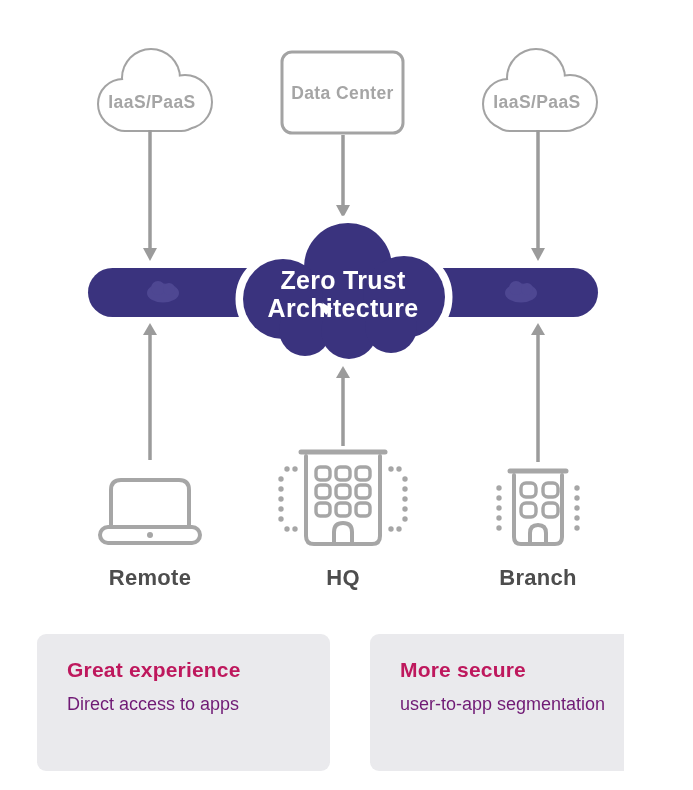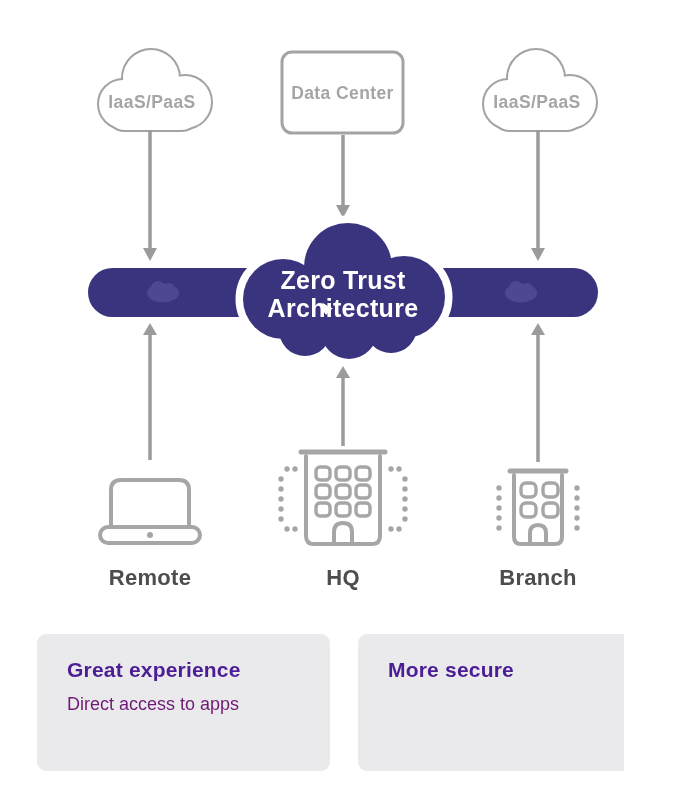--- a/index.html
+++ b/index.html
@@ -25,22 +25,22 @@
   .icon-stroke-thin{fill:none;stroke:#A6A6A6;stroke-width:3.4;}
   .icon-roof{stroke:#A6A6A6;stroke-width:5;stroke-linecap:round;}
   .icon-dot{fill:#A6A6A6;stroke:none;}
   .endpoint-label{fill:#4D4D4D;font-size:22px;font-weight:bold;text-anchor:middle;letter-spacing:.3px;}
   
   .card{
     position:absolute;top:634px;height:137px;background:#EAEAED;border-radius:9px;
     box-sizing:border-box;padding:24px 24px 0 30px;
   }
   .card.left{left:37px;width:293px;}
-  .card.right{left:358px;width:294px;}
-  .card-title{color:#4c1d95;font-size:21px;font-weight:bold;letter-spacing:.2px;}
+  .card.right{left:370px;width:294px;}
+  .card-title{color:#be185d;font-size:21px;font-weight:bold;letter-spacing:.2px;}
   .card-body{margin-top:9px;color:#701a75;font-size:18px;line-height:1.5;}
 </style>
 </head>
 <body>
 
 <div class="stage">
 
   <svg class="art" width="693" height="620" viewBox="0 0 693 620">
 
     <defs>
@@ -209,16 +209,17 @@
   <div class="card left">
     <div class="card-title">Great experience</div>
     <div class="card-body">
       <div>Direct access to apps</div>
     </div>
   </div>
 
   <div class="card right">
     <div class="card-title">More secure</div>
     <div class="card-body">
+      <div>user-to-app segmentation</div>
     </div>
   </div>
 
 </div>
 
 </body></html>

